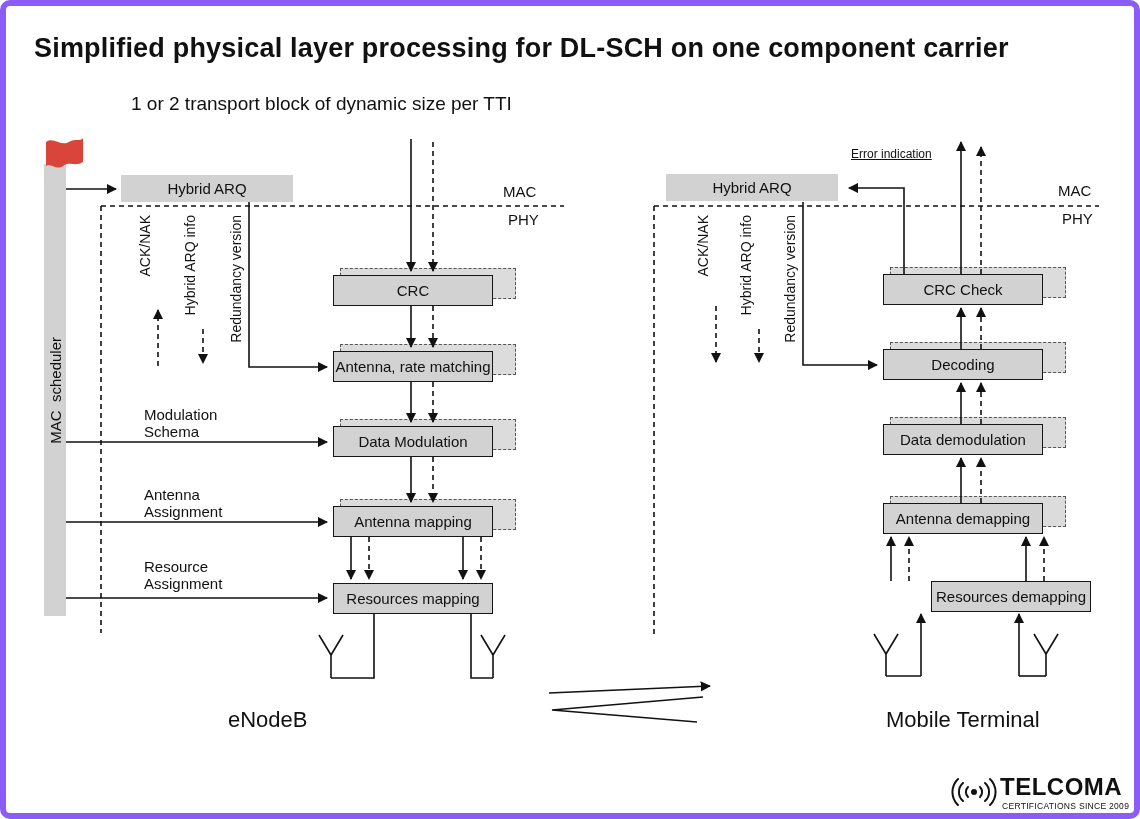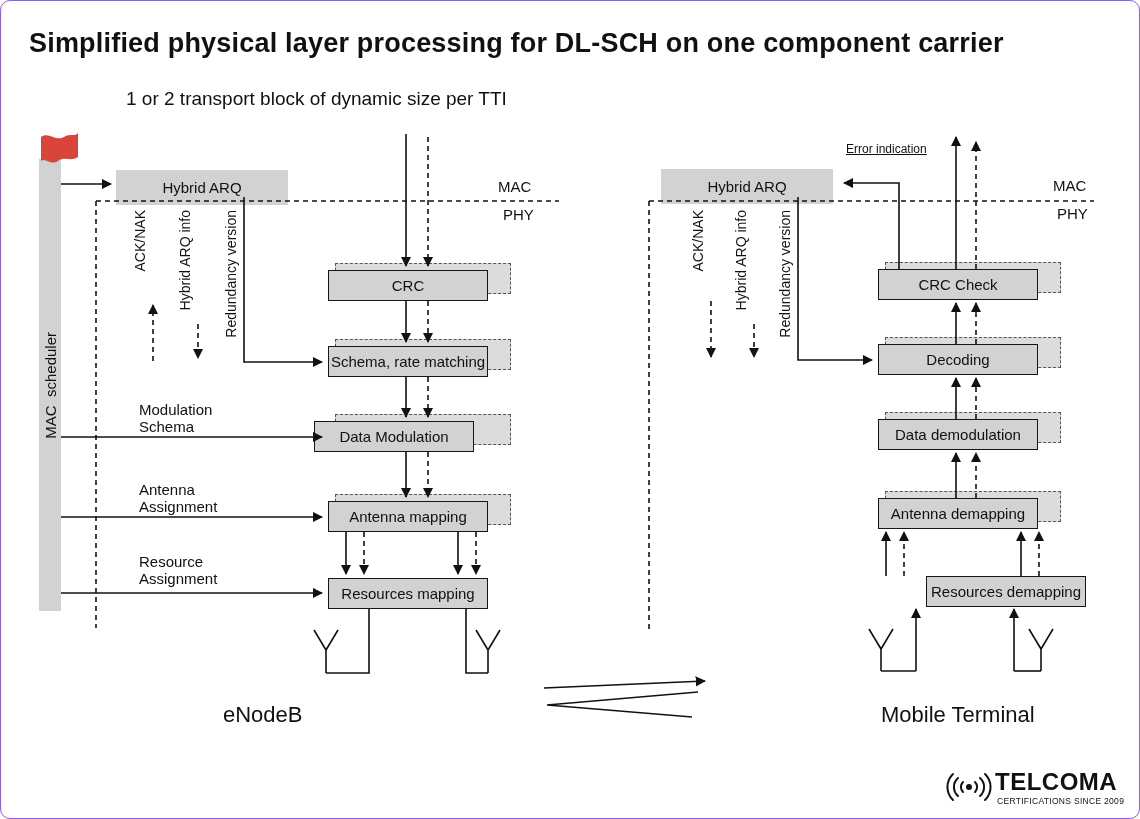--- a/index.html
+++ b/index.html
@@ -1,35 +1,35 @@
 <!DOCTYPE html>
 <html><head>
 <meta charset="utf-8">
 <style>
   html,body { margin:0; padding:0; background:#fff; }
   .canvas {
     position:relative; width:1140px; height:819px; background:#ffffff;
     font-family:"Liberation Sans", sans-serif; color:#111;
-    border:1px solid #8b5cf6; border-radius:10px; box-sizing:border-box; overflow:hidden;
+    border:6px solid #8b5cf6; border-radius:10px; box-sizing:border-box; overflow:hidden;
   }
   .abs { position:absolute; }
   .title { left:28px; top:27px; font-size:27px; font-weight:600; letter-spacing:.2px; }
   .subtitle { left:125px; top:87px; font-size:19px; font-weight:500; }
 
   .box {
     position:absolute; width:160px; height:31px; background:#d2d2d2;
     border:1.5px solid #161616; box-sizing:border-box; z-index:3;
     display:flex; align-items:center; justify-content:center; font-size:15px;
   }
   .box-shadow {
     position:absolute; width:176px; height:31px; background:#dcdcdc;
     border:1.3px dashed #555; box-sizing:border-box; z-index:2;
   }
   .harq {
-    position:absolute; width:172px; height:35px; background:#d2d2d2; z-index:3;
+    position:absolute; width:172px; height:27px; background:#d2d2d2; z-index:3;
     display:flex; align-items:center; justify-content:center; font-size:15px;
   }
   .sched {
     position:absolute; left:38px; top:158px; width:22px; height:452px;
     background:#d2d2d2; z-index:3; display:flex; align-items:center; justify-content:center;
   }
   .sched span { writing-mode:vertical-rl; transform:rotate(180deg); font-size:15px; white-space:pre; }
 
   .vlabel {
     position:absolute; writing-mode:vertical-rl; transform:rotate(180deg);
@@ -177,24 +177,24 @@
   <div class="vlabel" style="left:222px; top:209px;">Redundancy version</div>
 
   <div class="side-label" style="left:138px; top:480px;">Antenna Assignment</div>
   <div class="side-label" style="left:138px; top:400px;">Modulation Schema</div>
   <div class="side-label" style="left:138px; top:552px;">Resource Assignment</div>
 
   <div class="box-shadow" style="left:334px; top:262px;"></div>
   <div class="box" style="left:327px; top:269px;">CRC</div>
 
   <div class="box-shadow" style="left:334px; top:338px;"></div>
-  <div class="box" style="left:327px; top:345px;">Schema, rate matching</div>
+  <div class="box" style="left:327px; top:345px;">Antenna, rate matching</div>
 
   <div class="box-shadow" style="left:334px; top:413px;"></div>
-  <div class="box" style="left:313px; top:420px;">Data Modulation</div>
+  <div class="box" style="left:327px; top:420px;">Data Modulation</div>
 
   <div class="box-shadow" style="left:334px; top:493px;"></div>
   <div class="box" style="left:327px; top:500px;">Antenna mapping</div>
 
   <div class="box" style="left:327px; top:577px;">Resources mapping</div>
 
   <div class="node-label" style="left:222px; top:701px;">eNodeB</div>
 
   <div class="harq" style="left:660px; top:168px;">Hybrid ARQ</div>
   <div class="err-label" style="left:845px; top:142px;">Error indication</div>

